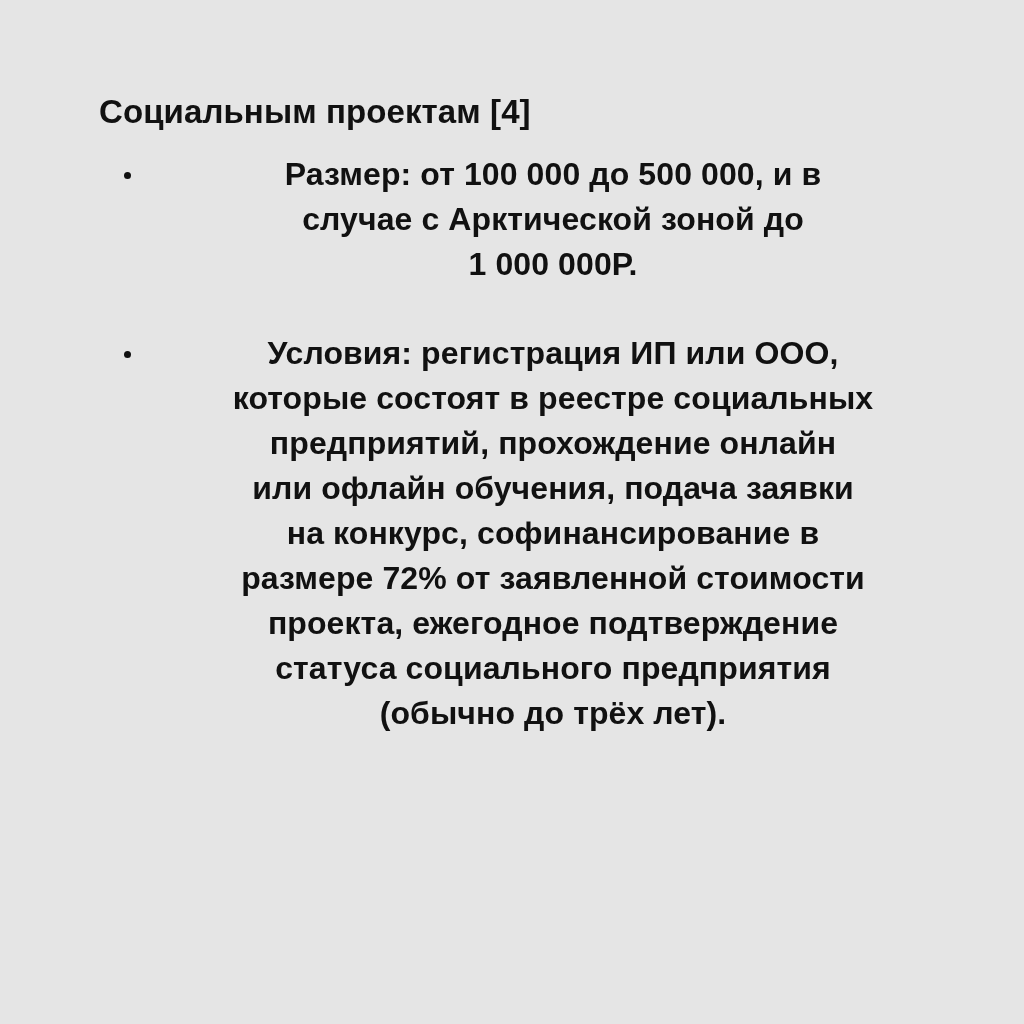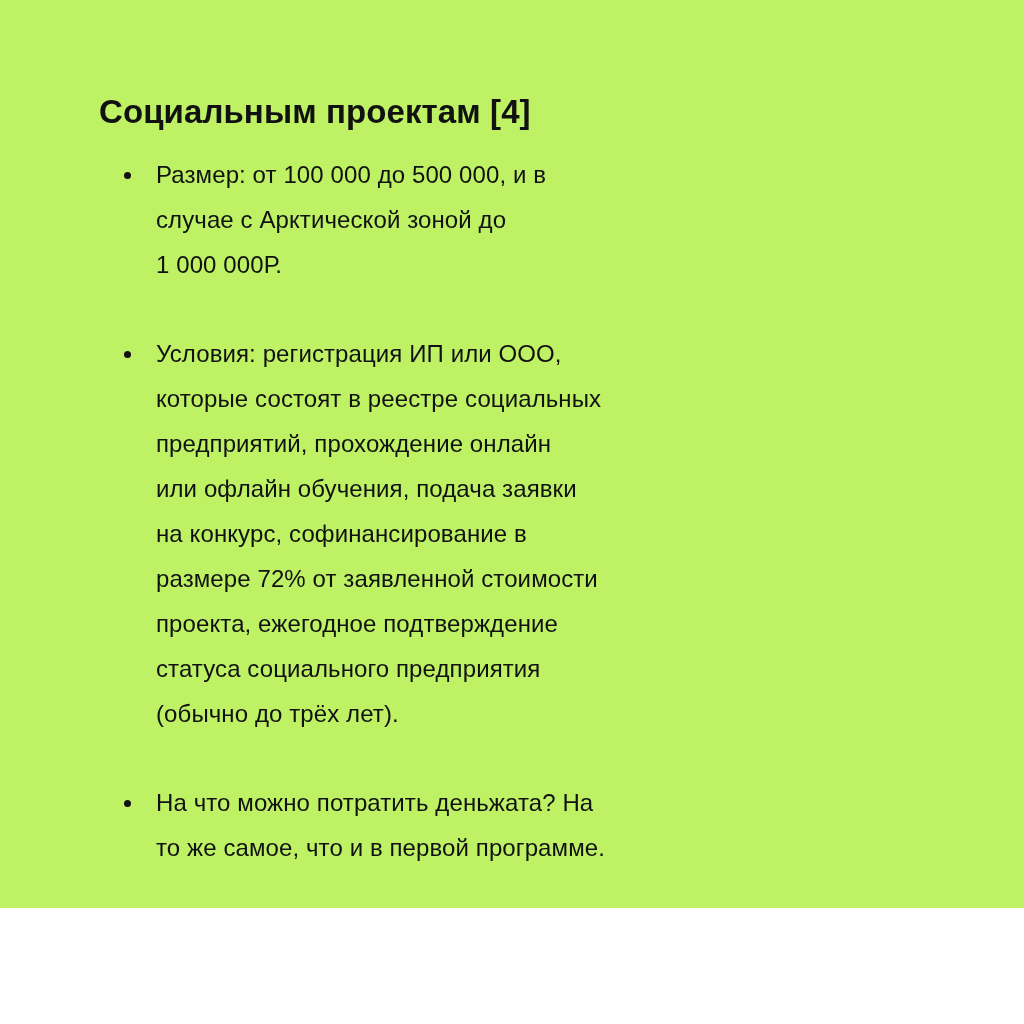--- a/index.html
+++ b/index.html
@@ -11,23 +11,24 @@
     height: 1024px;
     background: #ffffff;
     font-family: "Liberation Sans", "DejaVu Sans", sans-serif;
     color: #111111;
     overflow: hidden;
   }
 
   .slide {
     position: relative;
     width: 1024px;
-    height: 908px;
-    background: #bef264;
+    height: 1024px;
+    background: #e5e5e5;
     box-sizing: border-box;
+    text-align: center;
   }
 
   .slide-title {
     position: absolute;
     left: 99px;
     top: 70px;
     font-size: 33px;
     font-weight: 700;
     letter-spacing: 0.1px;
     line-height: 40px;
@@ -42,23 +43,23 @@
     width: 830px;
     margin: 0;
     padding: 0;
     list-style: none;
   }
 
   .bullet-item {
     position: relative;
     padding-left: 36px;
     margin: 0 0 44px 0;
-    font-size: 24px;
+    font-size: 32px;
     line-height: 45px;
-    font-weight: 400;
+    font-weight: 700;
     color: #111111;
     letter-spacing: 0.1px;
   }
 
   .bullet-item:last-child {
     margin-bottom: 0;
   }
 
   .bullet-marker {
     position: absolute;
@@ -97,21 +98,16 @@
 которые состоят в реестре социальных
 предприятий, прохождение онлайн
 или офлайн обучения, подача заявки
 на конкурс, софинансирование в
 размере 72% от заявленной стоимости
 проекта, ежегодное подтверждение
 статуса социального предприятия
 (обычно до трёх лет).</span>
     </li>
 
-    <li class="bullet-item">
-      <span class="bullet-marker"></span>
-      <span class="bullet-text">На что можно потратить деньжата? На
-то же самое, что и в первой программе.</span>
-    </li>
 
   </ul>
 
 </div>
 
 </body></html>

